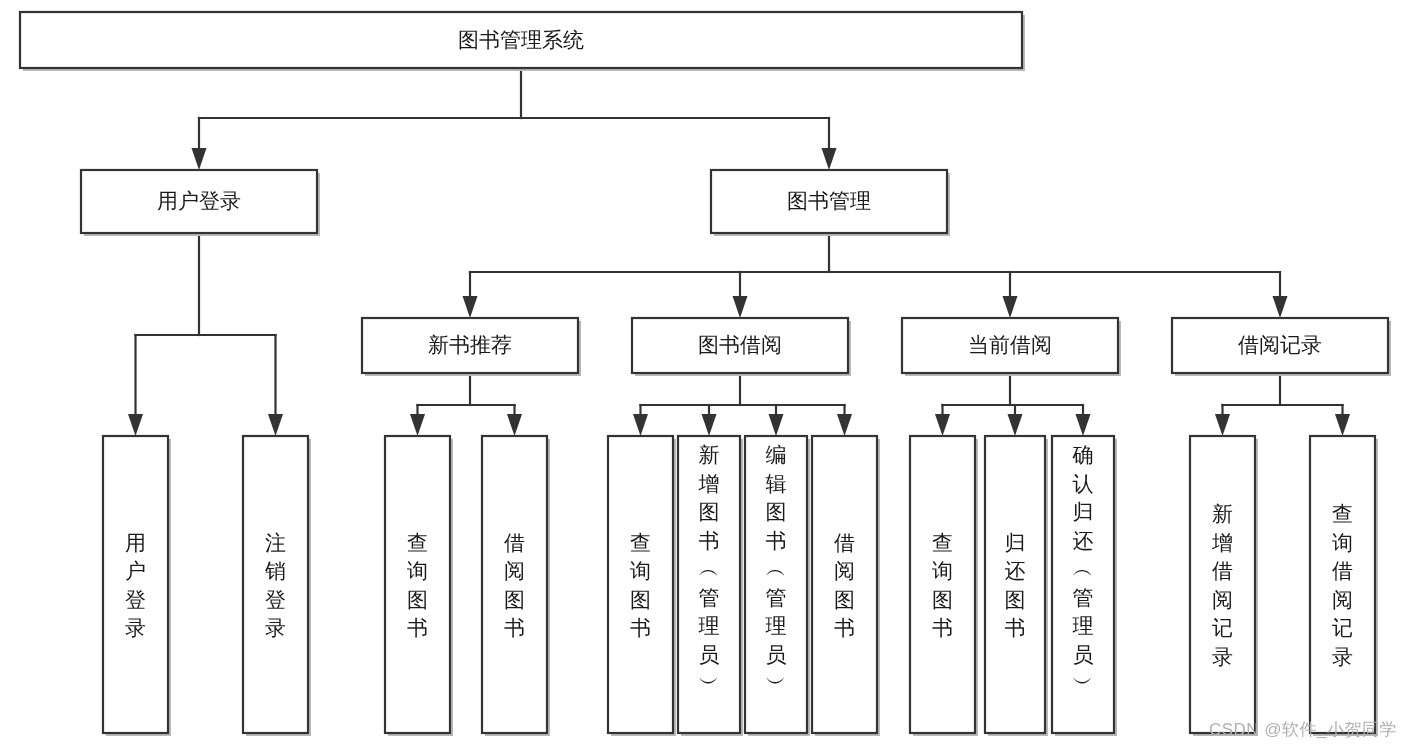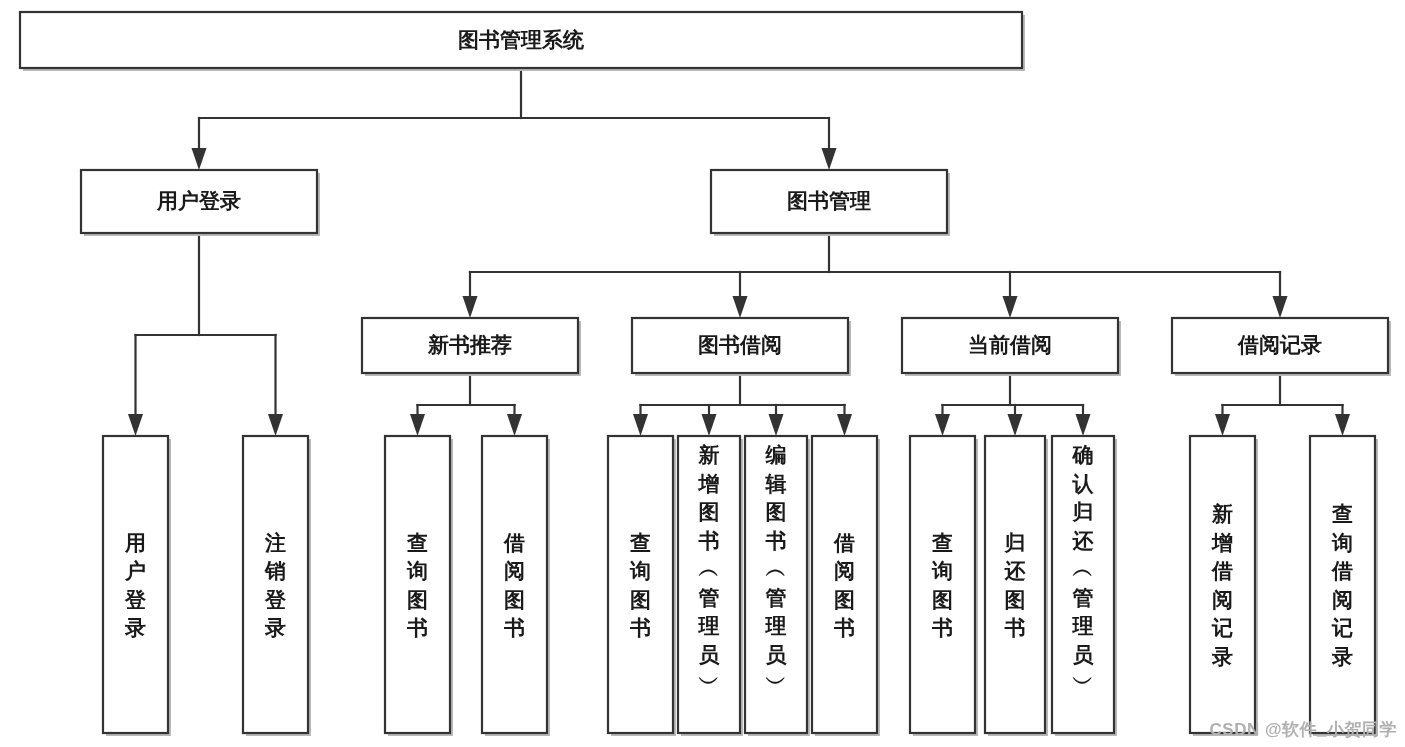--- a/index.html
+++ b/index.html
@@ -11,21 +11,20 @@
     width: 1405px;
     height: 747px;
     font-family: "Liberation Sans", "DejaVu Sans", sans-serif;
     overflow: hidden;
     position: relative;
   }
   #diagram-root {
     position: relative;
     width: 1405px;
     height: 747px;
-    font-weight: bold;
   }
   svg#tree-svg {
     position: absolute;
     left: 0;
     top: 0;
     width: 1405px;
     height: 747px;
     display: block;
   }
   .node-box {

